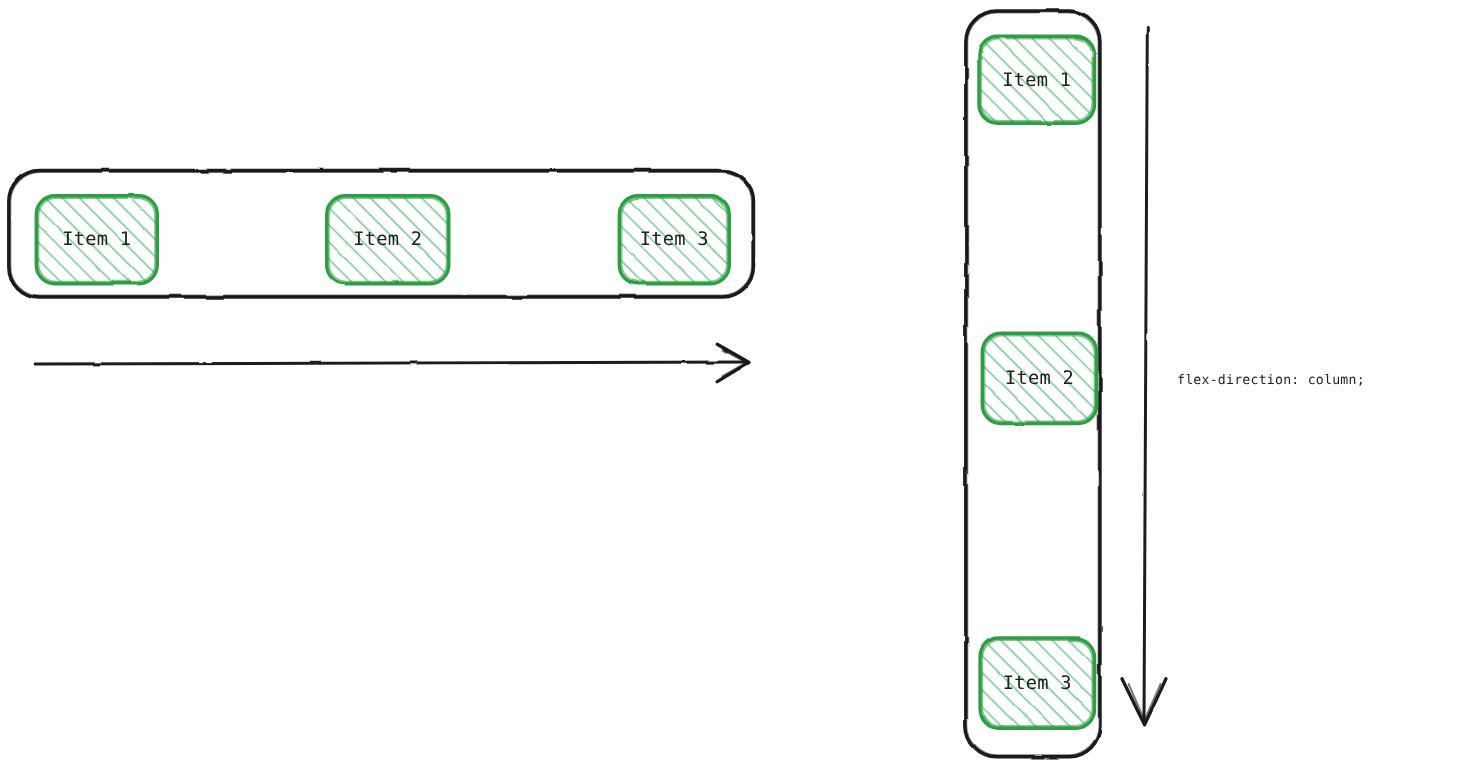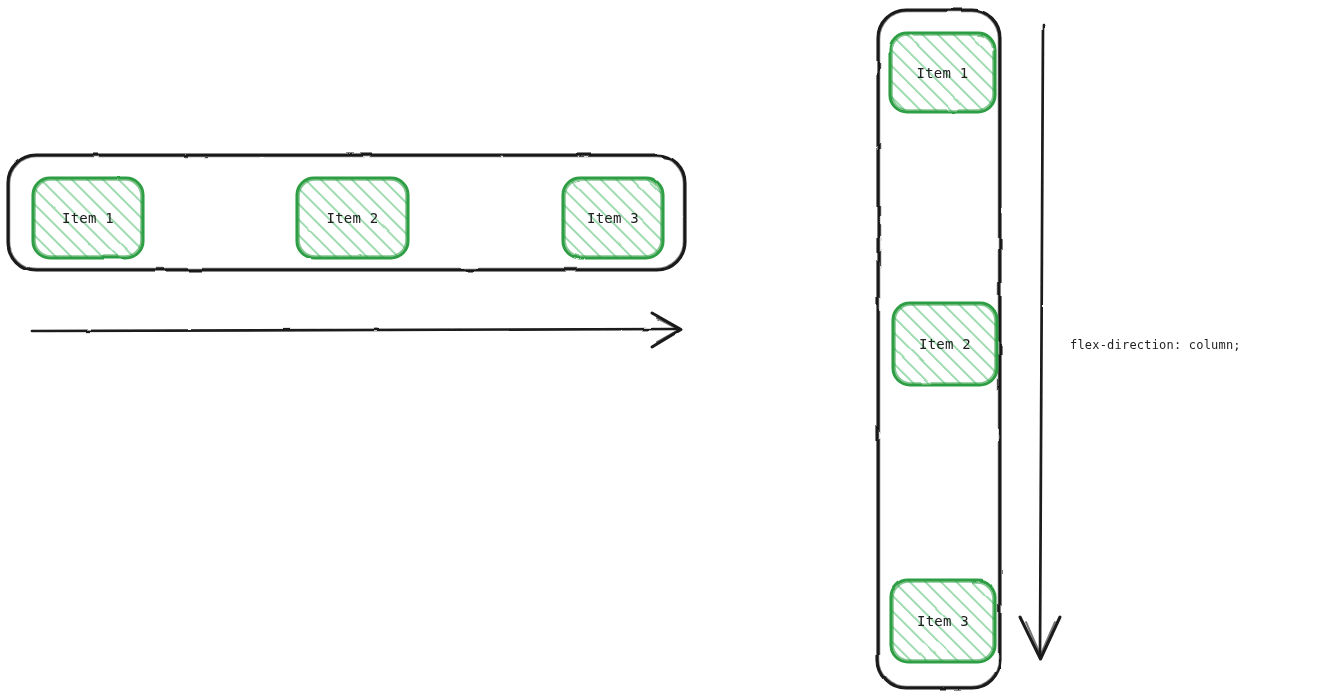--- a/index.html
+++ b/index.html
@@ -37,21 +37,21 @@
     white-space: nowrap;
     letter-spacing: 0.2px;
   }
 
   .caption {
     font-size: 12px;
     line-height: 20px;
   }
 
   .item-label {
-    font-size: 14px;
+    font-size: 17px;
     line-height: 16px;
     color: #202020;
     text-align: center;
   }
 
   
   .item-text-wrap {
     position: absolute;
     display: flex;
     align-items: center;

